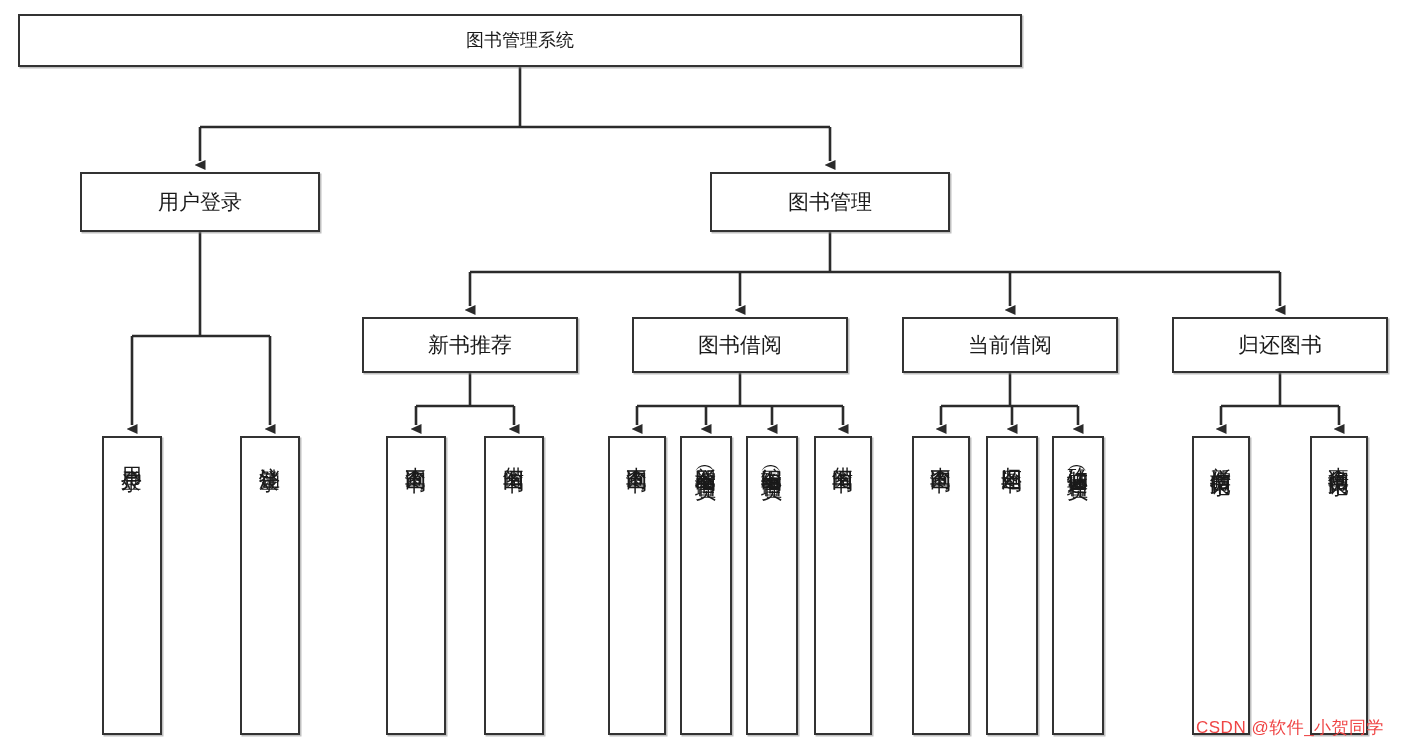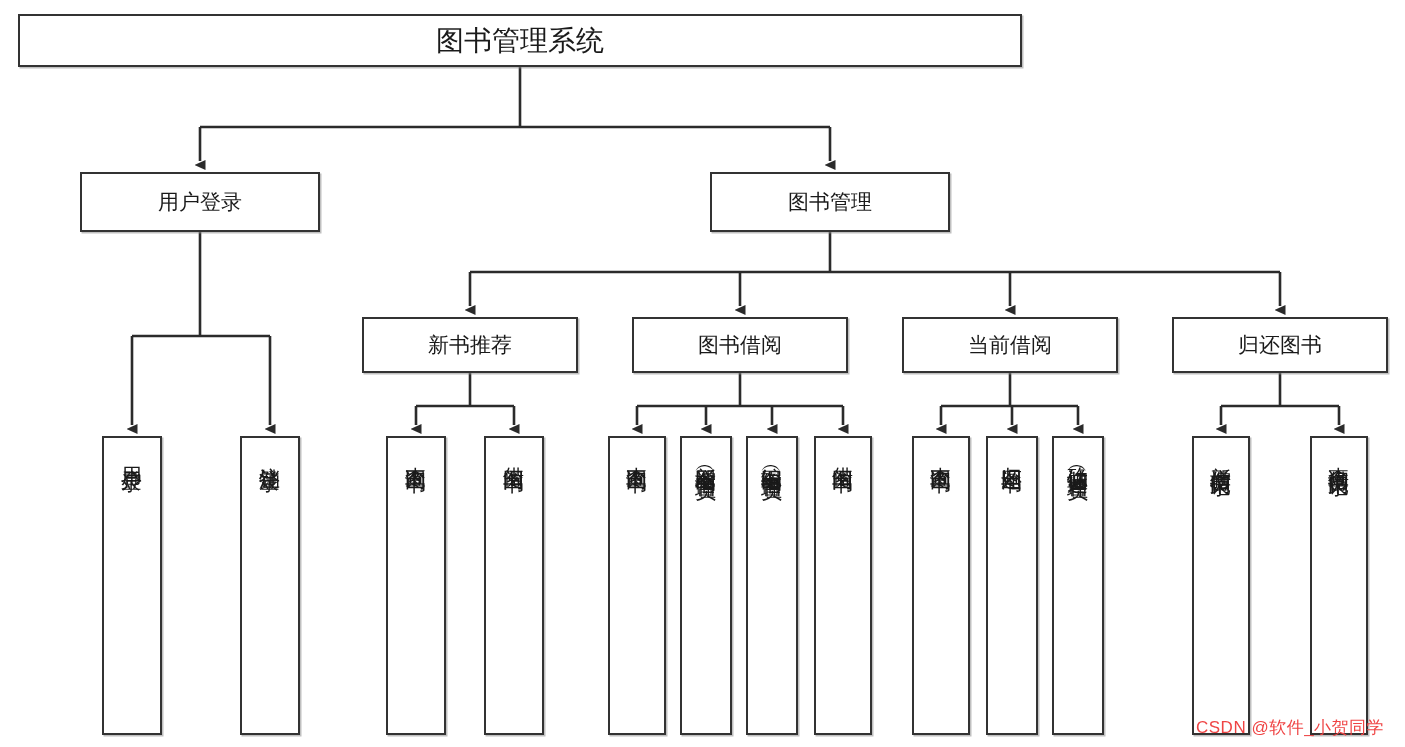--- a/index.html
+++ b/index.html
@@ -38,21 +38,21 @@
   .node .label {
     color: #1a1a1a;
     text-align: center;
     line-height: 1.18;
     white-space: nowrap;
   }
   .node.horizontal .label {
     font-size: 21px;
   }
   .node.root .label {
-    font-size: 28px;
+    font-size: 18px;
   }
   .node.vertical {
     align-items: flex-start;
     justify-content: center;
     padding-top: 12px;
   }
   .node.vertical .label {
     writing-mode: vertical-rl;
     text-orientation: upright;
     font-size: 21px;

